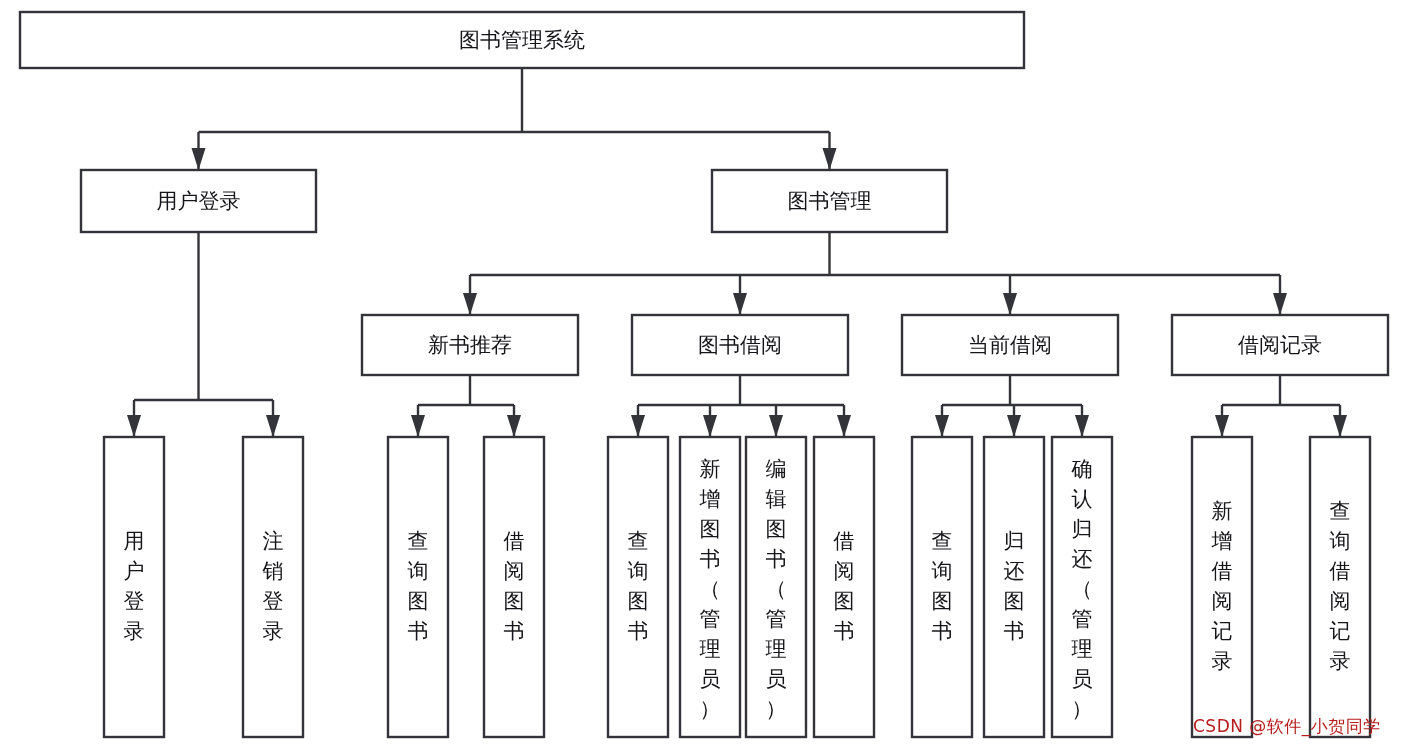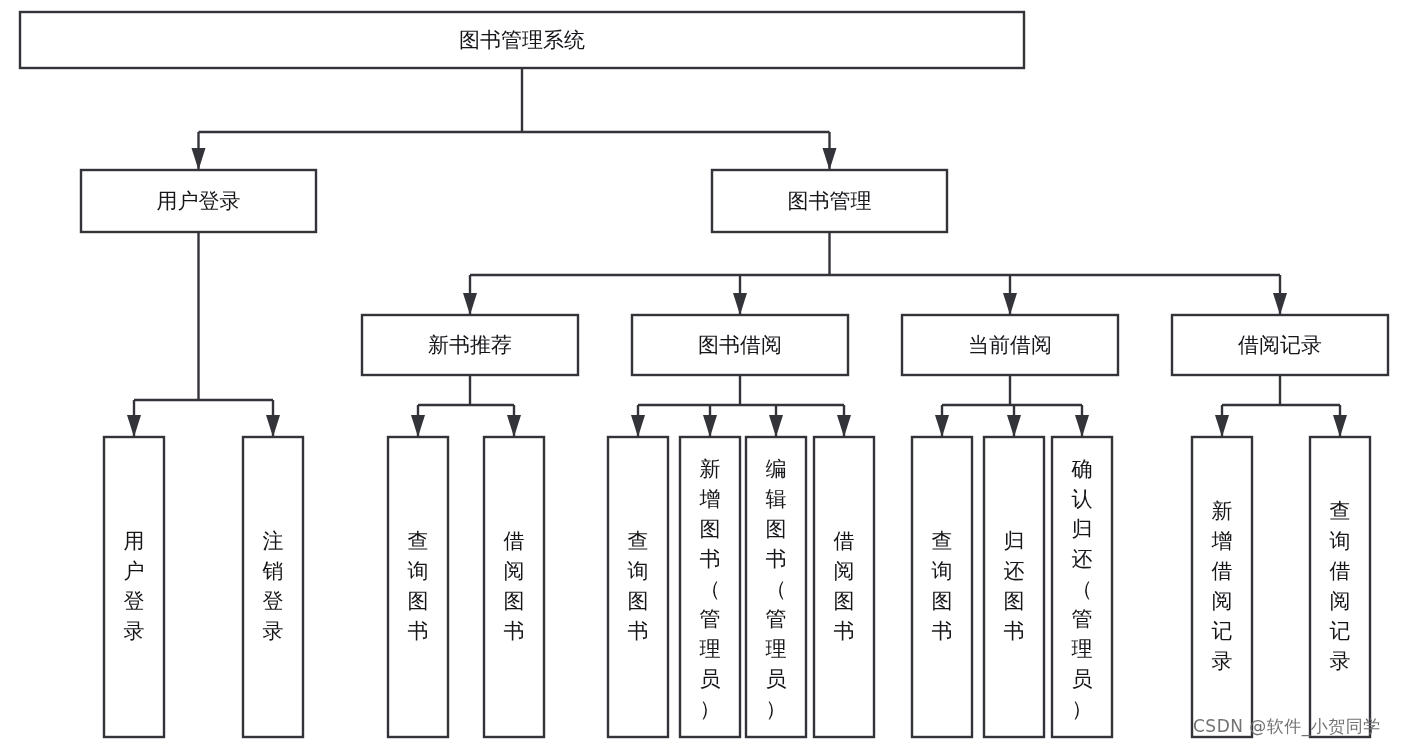--- a/index.html
+++ b/index.html
@@ -54,21 +54,21 @@
   .arrow-head {
     fill: #33333a;
     stroke: none;
   }
   .watermark {
     position: absolute;
     left: 1193px;
     top: 715px;
     font-family: "DejaVu Sans", "Liberation Sans", sans-serif;
     font-size: 17px;
-    color: #737373;
+    color: #b91c1c;
     white-space: nowrap;
     letter-spacing: 0.5px;
     pointer-events: none;
   }
 </style>
 </head>
 <body>
 
 <div id="diagram-root">
   <svg class="flow" viewBox="0 0 1405 747" xmlns="http://www.w3.org/2000/svg">

